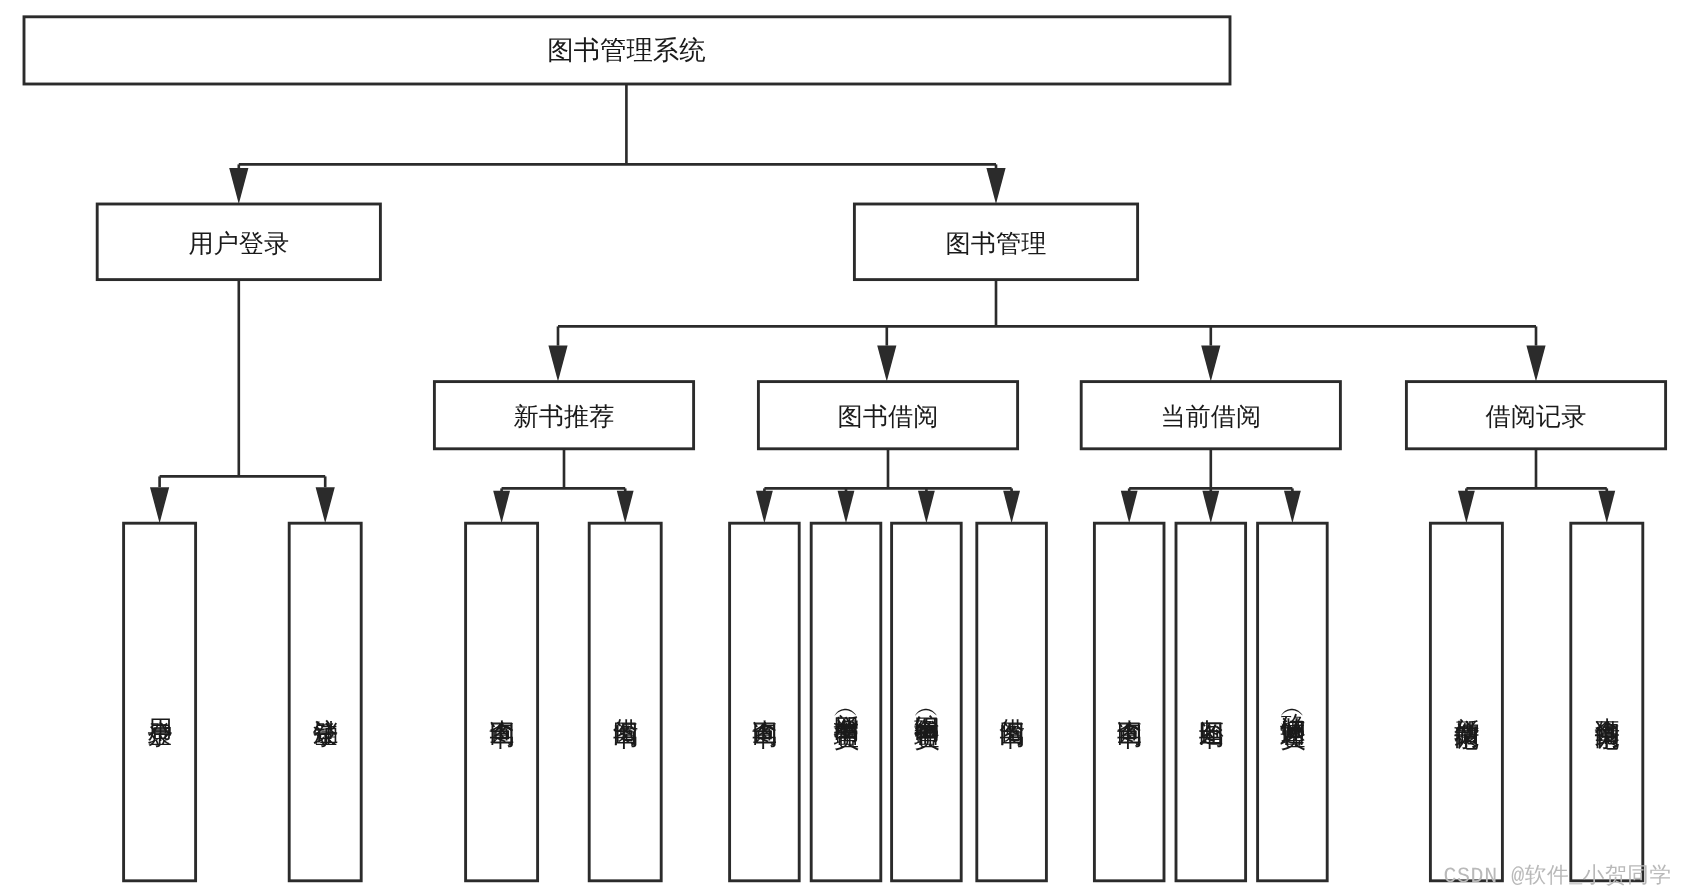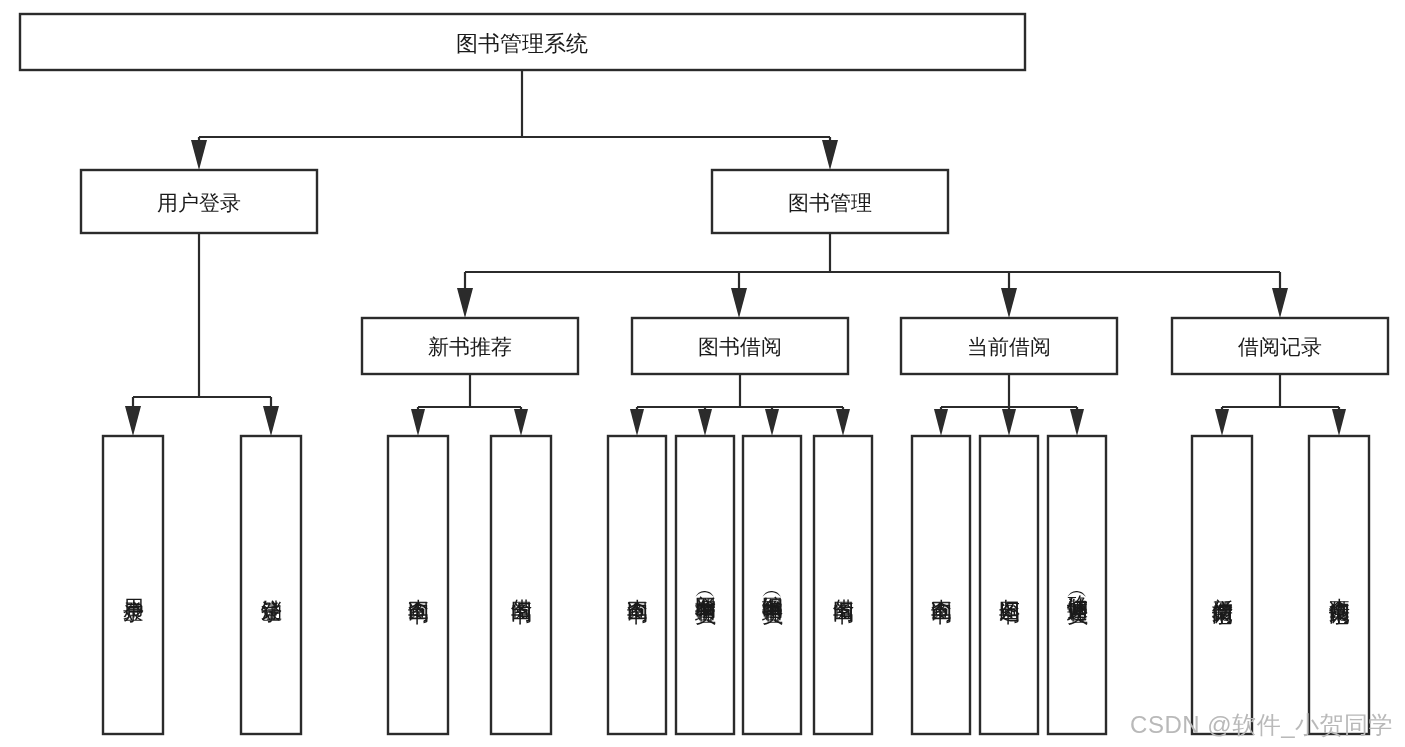--- a/index.html
+++ b/index.html
@@ -66,22 +66,22 @@
     color: #1a1a1a;
     line-height: 1.18;
     letter-spacing: 1.5px;
     text-align: center;
     pointer-events: none;
   }
   .watermark {
     position: absolute;
     right: 12px;
     bottom: 6px;
-    font-family: Liberation Sans, sans-serif;
-    font-size: 24px;
+    font-family: Liberation Mono, monospace;
+    font-size: 18px;
     color: #b9b9b9;
     letter-spacing: 0.5px;
     user-select: none;
   }
 </style>
 </head>
 <body>
 
 <div id="diagram-root">
 

